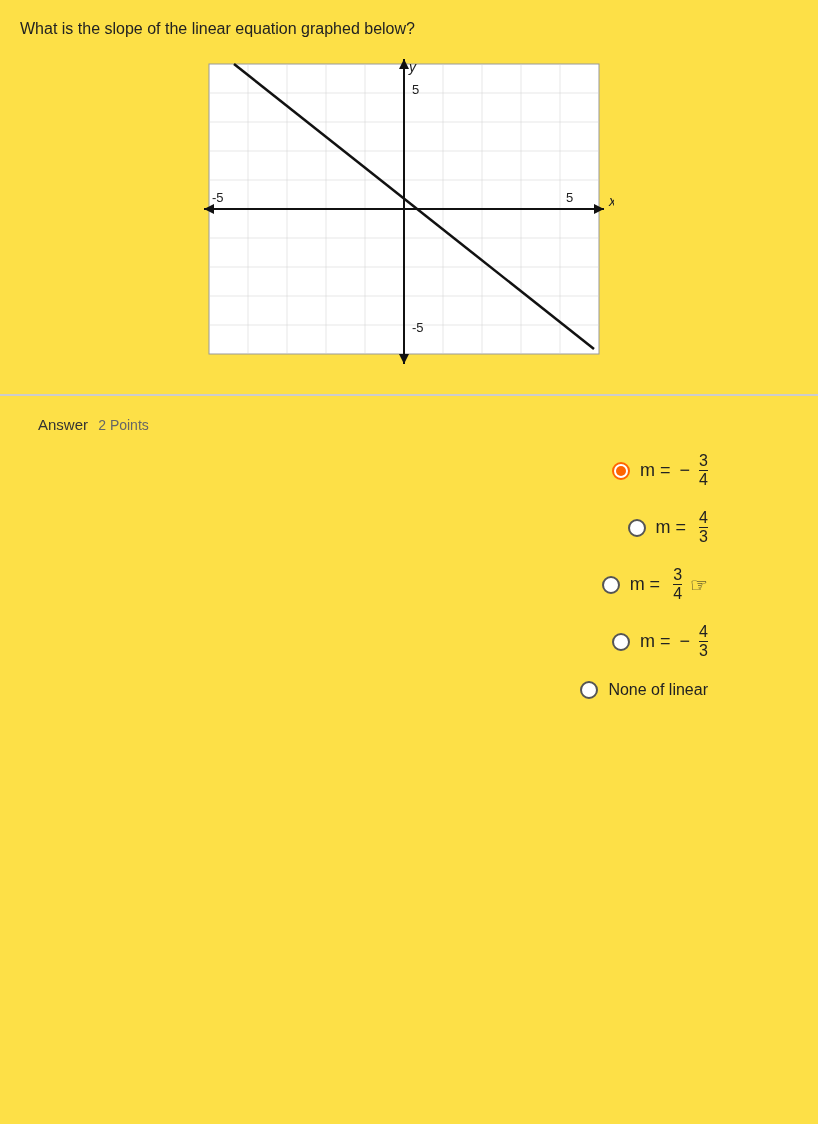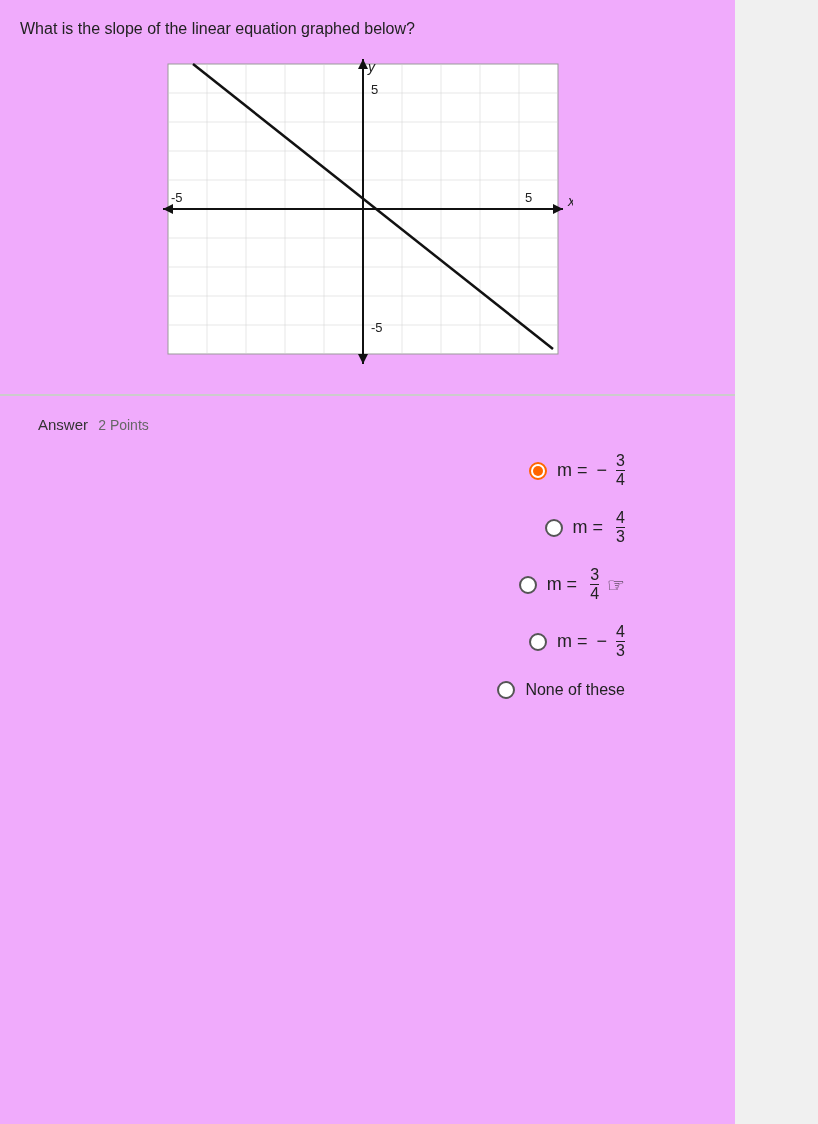--- a/index.html
+++ b/index.html
@@ -4,23 +4,23 @@
   <style>
     * { margin: 0; padding: 0; box-sizing: border-box; }
     body {
       width: 818px;
       min-height: 1124px;
       background: #f0f0f0;
       font-family: Arial, sans-serif;
       position: relative;
     }
     .page {
-      width: 735px;
+      width: 818px;
       min-height: 1124px;
-      background: #f0abfc;
+      background: #fde047;
       position: relative;
       overflow: hidden;
     }
     .question-section {
       padding: 20px 30px 10px 20px;
     }
     .question-text {
       font-size: 16px;
       color: #222;
       margin-bottom: 16px;
@@ -256,18 +256,18 @@
           <span>&nbsp;−&nbsp;</span>
           <span class="fraction">
             <span class="fraction-num">4</span>
             <span class="fraction-den">3</span>
           </span>
         </span>
       </div>
 
       <div class="option-row">
         <div class="radio-circle"></div>
-        <span class="none-text">None of these</span>
+        <span class="none-text">None of linear</span>
       </div>
 
     </div>
   </div>
 </div>
 
 </body></html>

